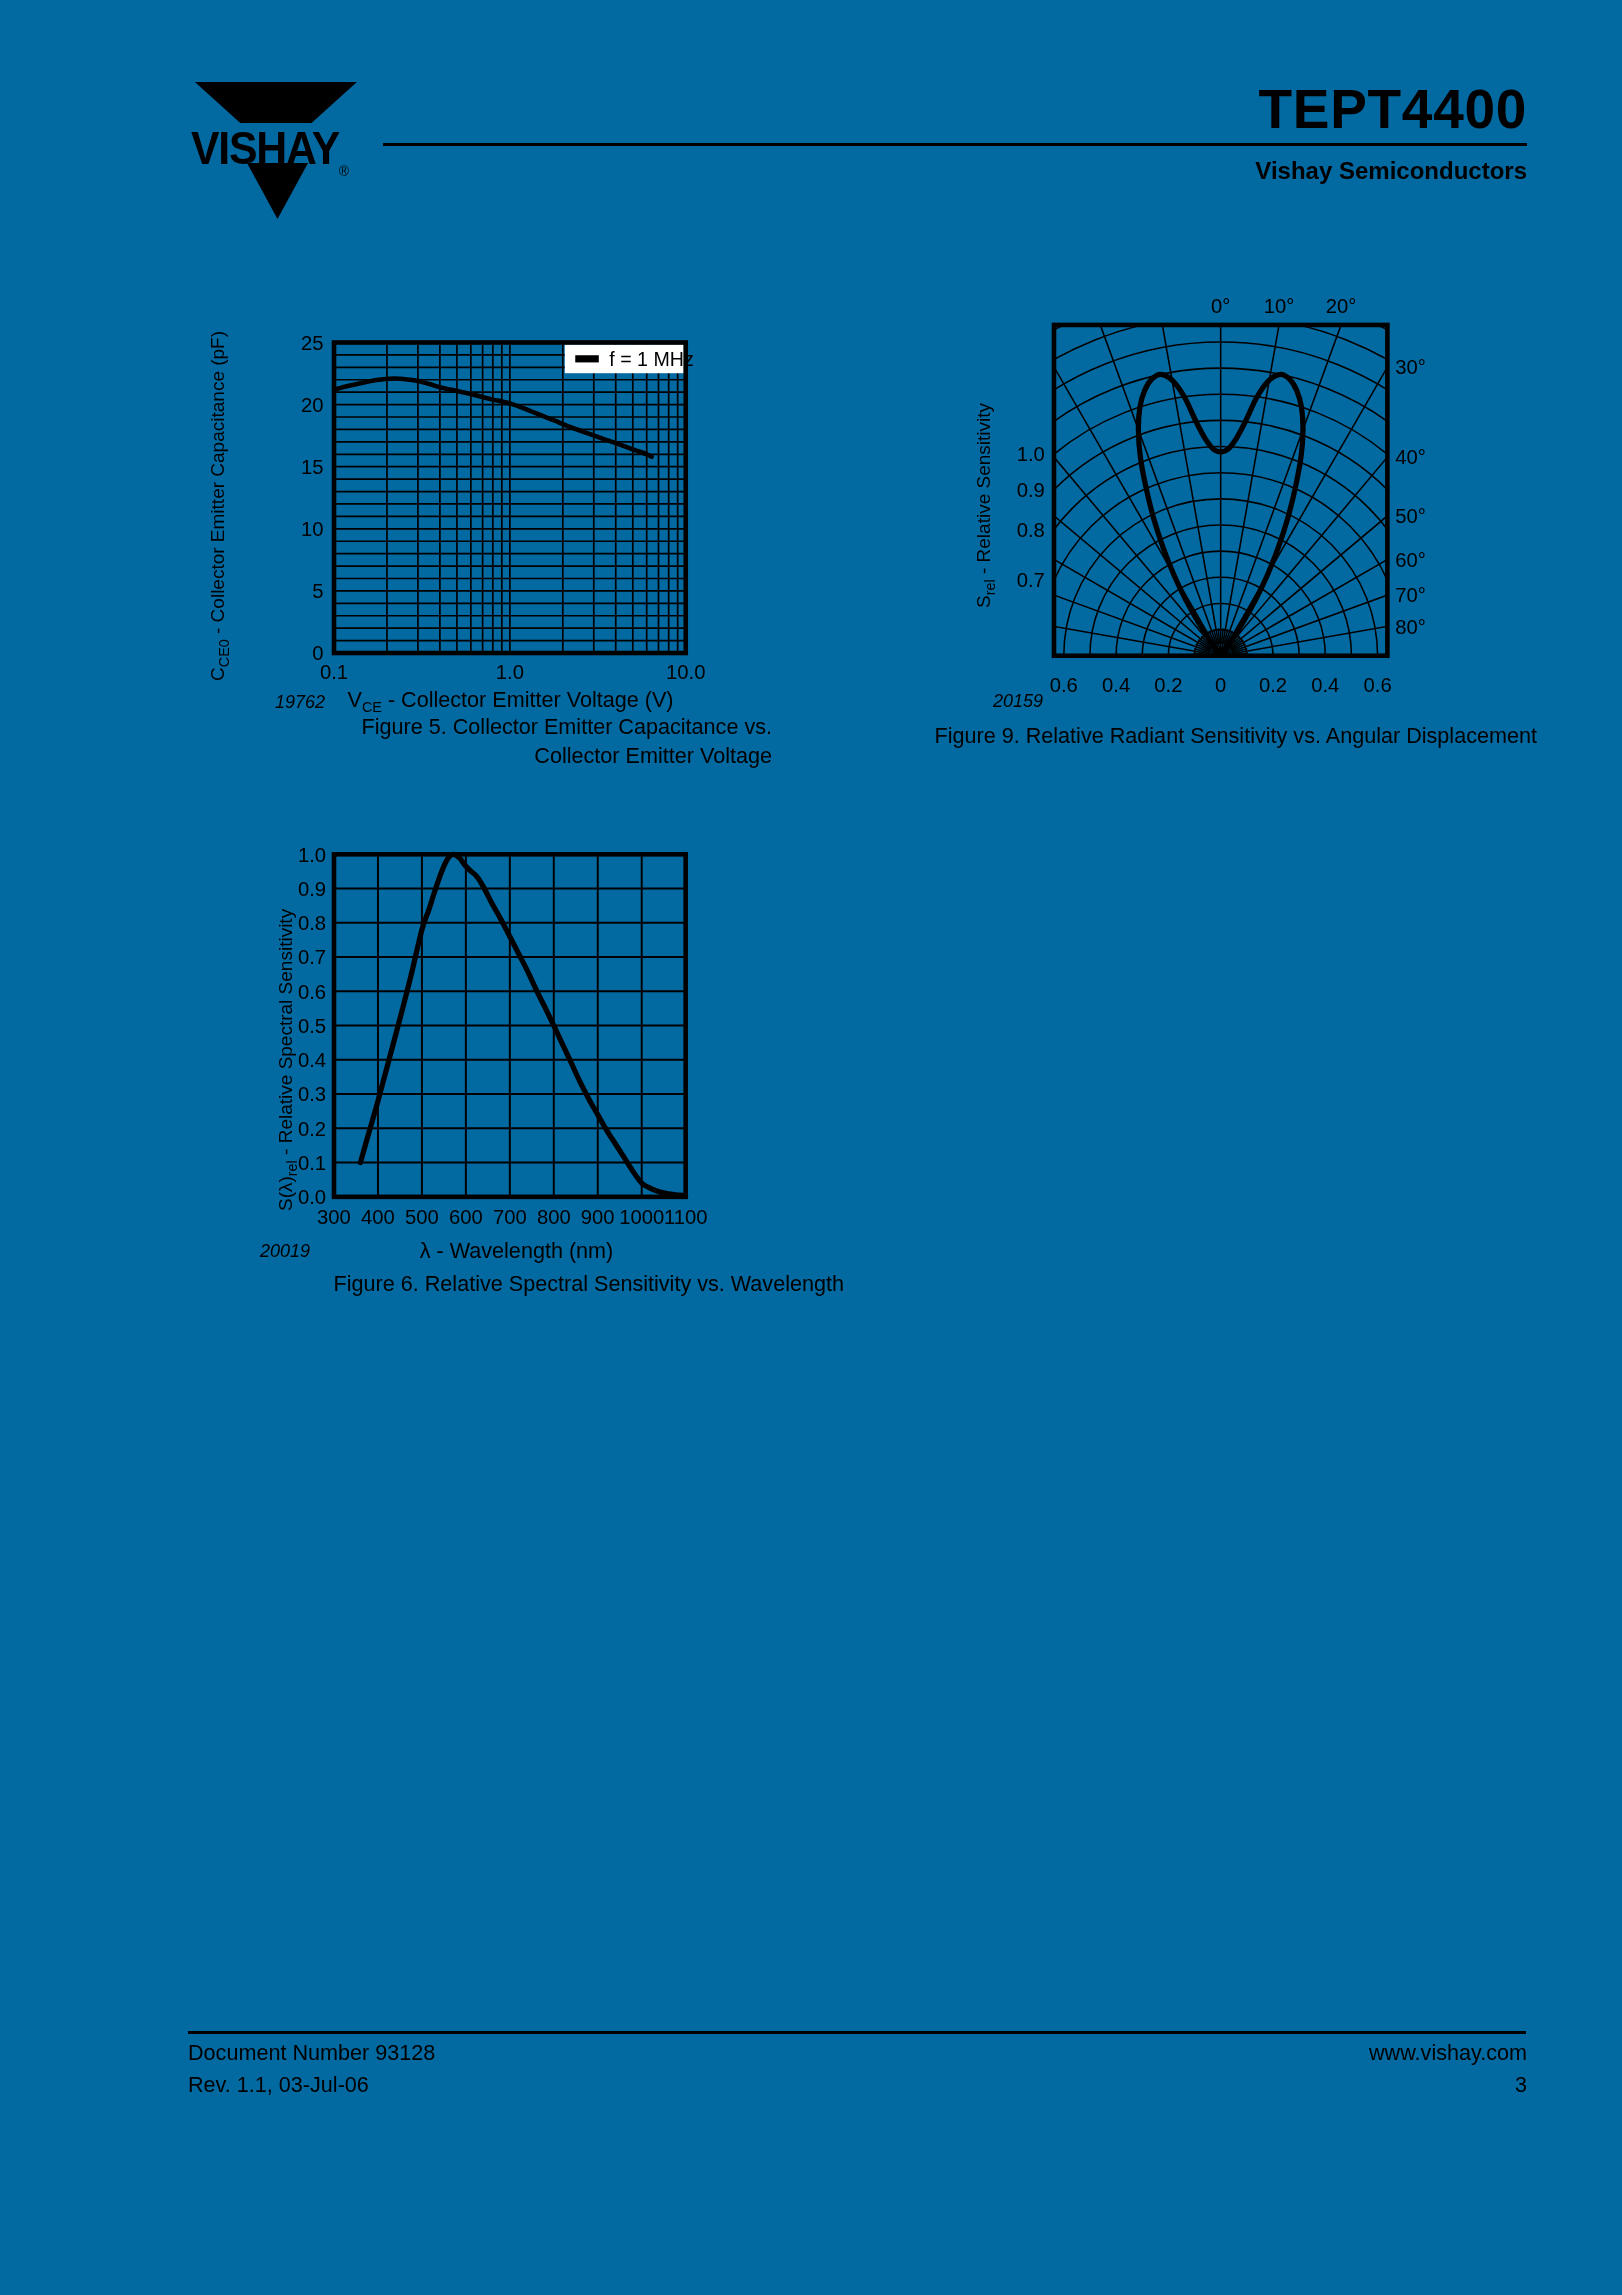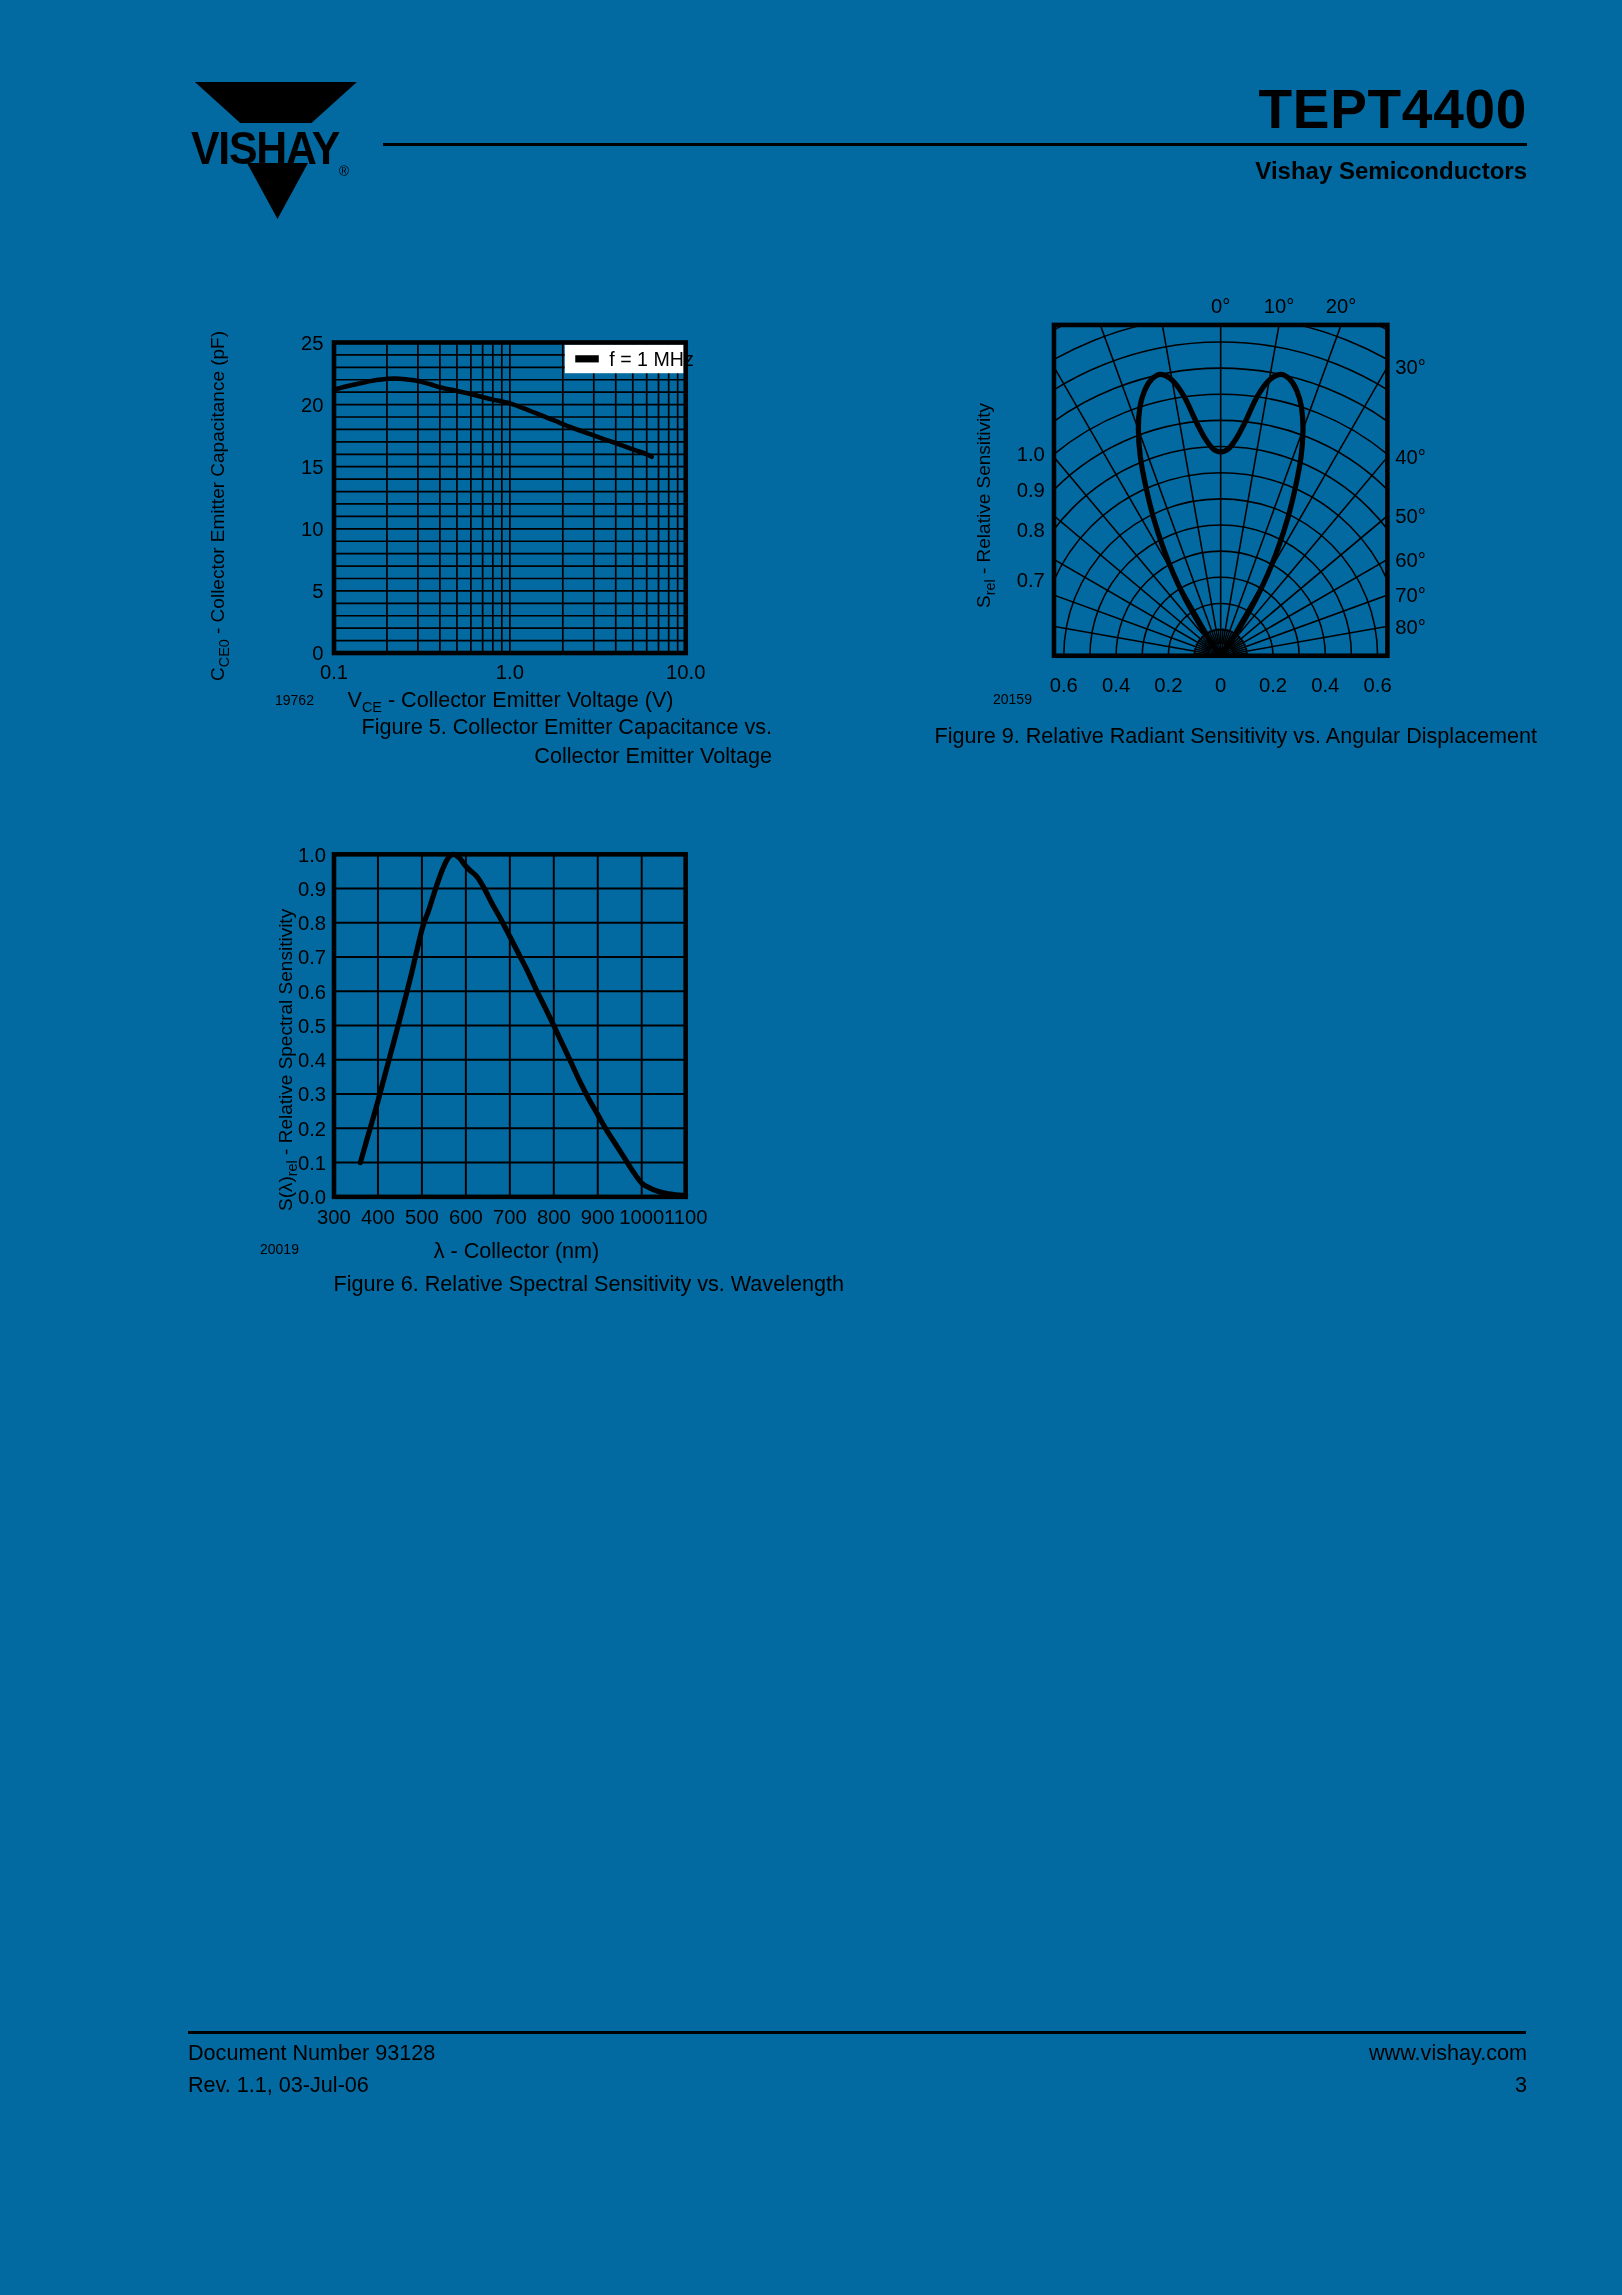--- a/index.html
+++ b/index.html
@@ -18,21 +18,21 @@
   .part-number{position:absolute;right:96px;top:77px;font-size:55px;font-weight:bold;letter-spacing:0.7px;}
   .header-rule{position:absolute;left:383px;top:143px;width:1144px;height:3.3px;background:#000;}
   .division{position:absolute;right:96px;top:157px;font-size:24px;font-weight:bold;}
   
   svg{display:block;}
   svg text{font-family:"Liberation Sans","DejaVu Sans",sans-serif;fill:#000;}
   .vlabel{position:absolute;transform-origin:0 0;transform:rotate(-90deg);white-space:nowrap;
           font-size:19px;}
   .vlabel sub,.hlabel sub{font-size:14.4px;}
   .hlabel{position:absolute;text-align:center;font-size:21.6px;white-space:nowrap;}
-  .figcode{position:absolute;font-size:14px;}
+  .figcode{position:absolute;font-size:18px;font-style:italic;}
   .caption{position:absolute;text-align:right;font-size:21.6px;white-space:nowrap;}
   
   .footer-rule{position:absolute;left:188px;top:2031px;width:1338px;height:2.6px;background:#000;}
   .ft{position:absolute;font-size:21.6px;}
 </style>
 </head>
 <body>
 
 <div class="page">
 
@@ -240,21 +240,21 @@
         <text x="432.75" y="632" font-size="31" text-anchor="middle">600</text>
         <text x="500" y="632" font-size="31" text-anchor="middle">700</text>
         <text x="567.25" y="632" font-size="31" text-anchor="middle">800</text>
         <text x="634.5" y="632" font-size="31" text-anchor="middle">900</text>
         <text x="701.75" y="632" font-size="31" text-anchor="middle">1000</text>
         <text x="769" y="632" font-size="31" text-anchor="middle">1100</text>
       </g>
     </svg>
   <div class="vlabel" style="left:275px;top:1211px"><span>S(λ)</span><sub>rel</sub><span> - Relative Spectral Sensitivity</span></div>
   <div class="figcode" style="left:260px;top:1241px">20019</div>
-  <div class="hlabel" style="left:255px;top:1238px;width:523px"><span>λ</span><span> - Collector (nm)</span></div>
+  <div class="hlabel" style="left:255px;top:1238px;width:523px"><span>λ</span><span> - Wavelength (nm)</span></div>
   <div class="caption" style="left:190px;top:1271px;width:654px">Figure 6. Relative Spectral Sensitivity vs. Wavelength</div>
 
   <div class="footer-rule"></div>
   <div class="ft" style="left:188px;top:2040px">Document Number 93128</div>
   <div class="ft" style="right:96px;top:2040px">www.vishay.com</div>
   <div class="ft" style="left:188px;top:2072px">Rev. 1.1, 03-Jul-06</div>
   <div class="ft" style="right:96px;top:2072px">3</div>
 
 </div>
 

